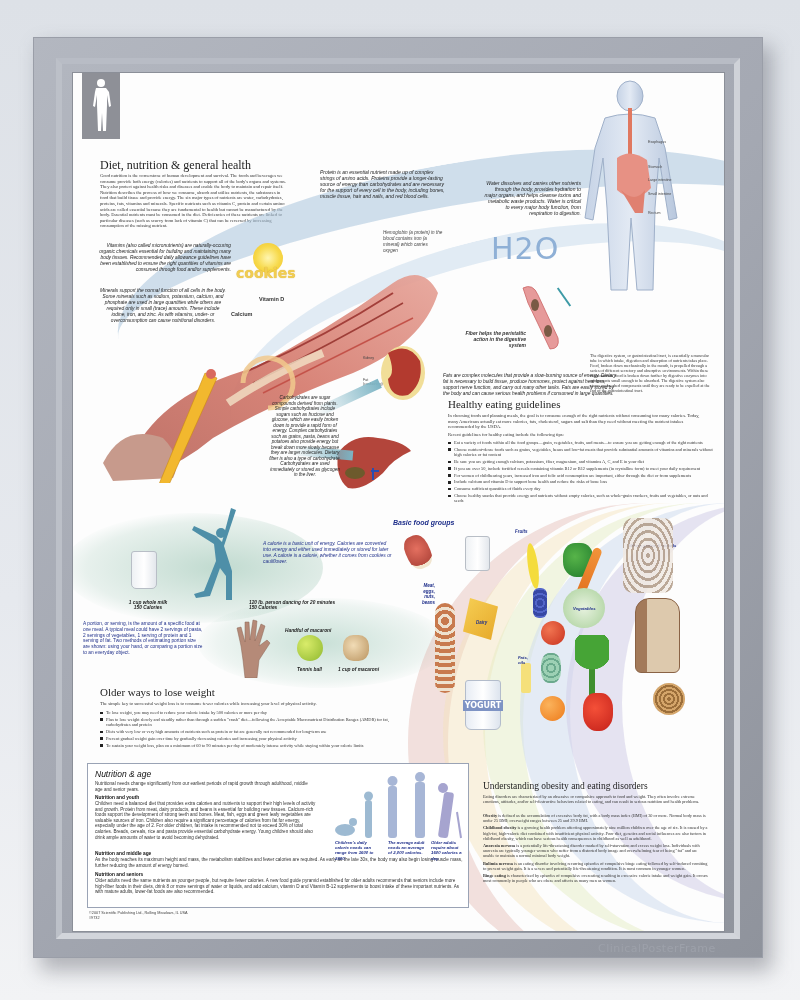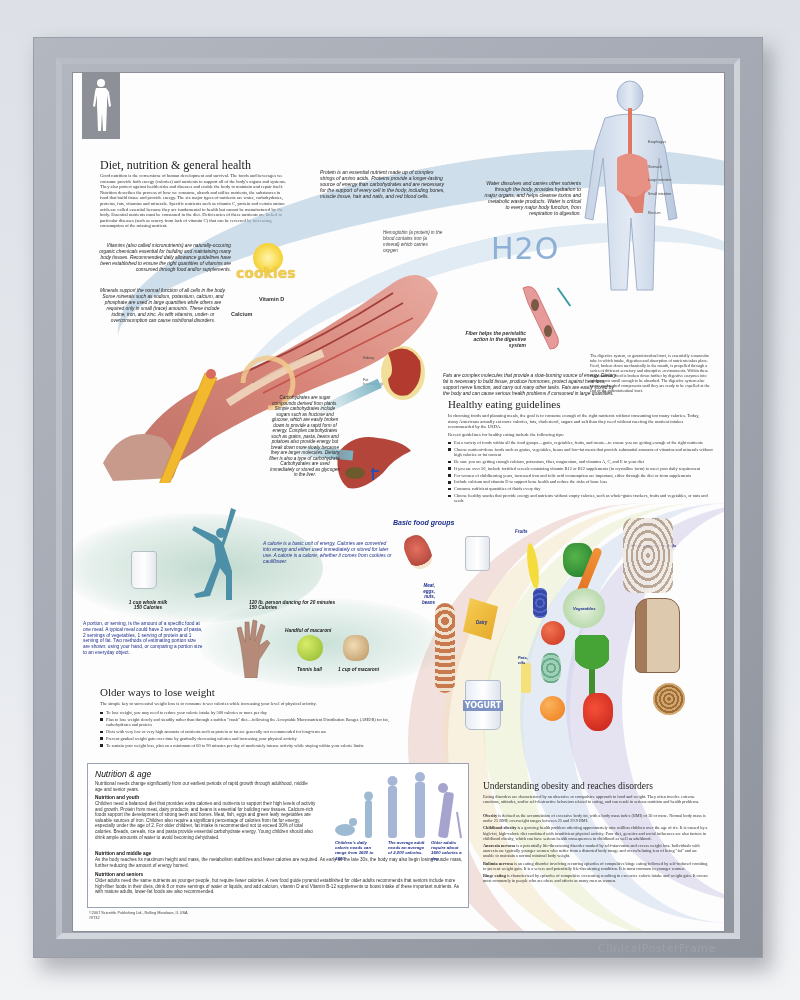--- a/index.html
+++ b/index.html
@@ -302,21 +302,21 @@
       </g>
     </svg>
     <div class="blue-ital" style="left:247px; top:76px; width:40px; font-size:4.3px; font-weight:bold; line-height:5.2px;">Children's daily calorie needs can range from 1600 to 2800.</div>
     <div class="blue-ital" style="left:300px; top:76px; width:40px; font-size:4.3px; font-weight:bold; line-height:5.2px;">The average adult needs an average of 2,000 calories.</div>
     <div class="blue-ital" style="left:343px; top:76px; width:38px; font-size:4.3px; font-weight:bold; line-height:5.2px;">Older adults require about 1600 calories a day.</div>
   </div>
 
   <div style="position:absolute; left:16px; top:838px; font-size:3.8px; color:#444;">©2007 Scientific Publishing Ltd., Rolling Meadows, IL USA</div>
   <div style="position:absolute; left:16px; top:843px; font-size:3.8px; color:#444;">#9732</div>
 
-  <div class="h2" style="left:410px; top:708px; font-size:9.5px;">Understanding obesity and reaches disorders</div>
+  <div class="h2" style="left:410px; top:708px; font-size:9.5px;">Understanding obesity and eating disorders</div>
   <div class="small" style="left:410px; top:721px; width:225px; font-size:4.3px; line-height:5.2px;">Eating disorders are characterized by an obsessive or compulsive approach to food and weight. They often involve extreme emotions, attitudes, and/or self-destructive behaviors related to eating, and can result in serious nutrition and health problems.</div>
   <div style="position:absolute; left:410px; top:740px; width:225px;">
     <p class="obes" style="font-size:4.3px; line-height:5.2px; color:#333; font-family:'Liberation Serif', serif; margin-bottom:2px;"><b>Obesity</b> <span>is defined as the accumulation of excessive body fat, with a body mass index (BMI) of 30 or more. Normal body mass is under 25 BMI; overweight ranges between 25 and 29.9 BMI.</span></p>
     <p style="font-size:4.3px; line-height:5.2px; color:#333; font-family:'Liberation Serif', serif; margin-bottom:2px;"><b>Childhood obesity</b> <span>is a growing health problem affecting approximately nine million children over the age of six. It is caused by a high-fat, high-calorie diet combined with insufficient physical activity. Poor diet, genetics and social influences are also factors in childhood obesity, which can have serious health consequences in childhood as well as adulthood.</span></p>
     <p style="font-size:4.3px; line-height:5.2px; color:#333; font-family:'Liberation Serif', serif; margin-bottom:2px;"><b>Anorexia nervosa</b> <span>is a potentially life-threatening disorder marked by self-starvation and excess weight loss. Individuals with anorexia are typically younger women who suffer from a distorted body image and overwhelming fear of being "fat" and are unable to maintain a normal minimal body weight.</span></p>
     <p style="font-size:4.3px; line-height:5.2px; color:#333; font-family:'Liberation Serif', serif; margin-bottom:2px;"><b>Bulimia nervosa</b> <span>is an eating disorder involving recurring episodes of compulsive binge eating followed by self-induced vomiting to prevent weight gain. It is a severe and potentially life-threatening condition. It is most common in younger women.</span></p>
     <p style="font-size:4.3px; line-height:5.2px; color:#333; font-family:'Liberation Serif', serif; margin-bottom:2px;"><b>Binge eating</b> <span>is characterized by episodes of compulsive overeating resulting in excessive calorie intake and weight gain. It occurs most commonly in people who are obese and affects as many men as women.</span></p>
   </div>
 </div>
 

